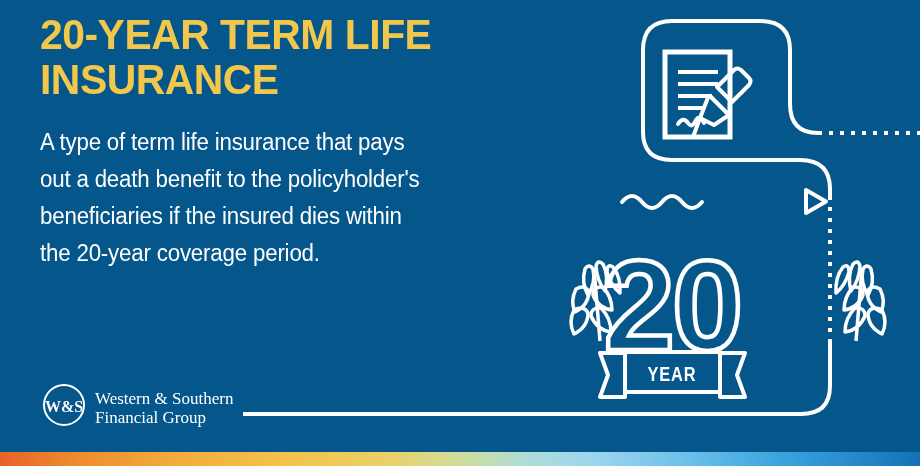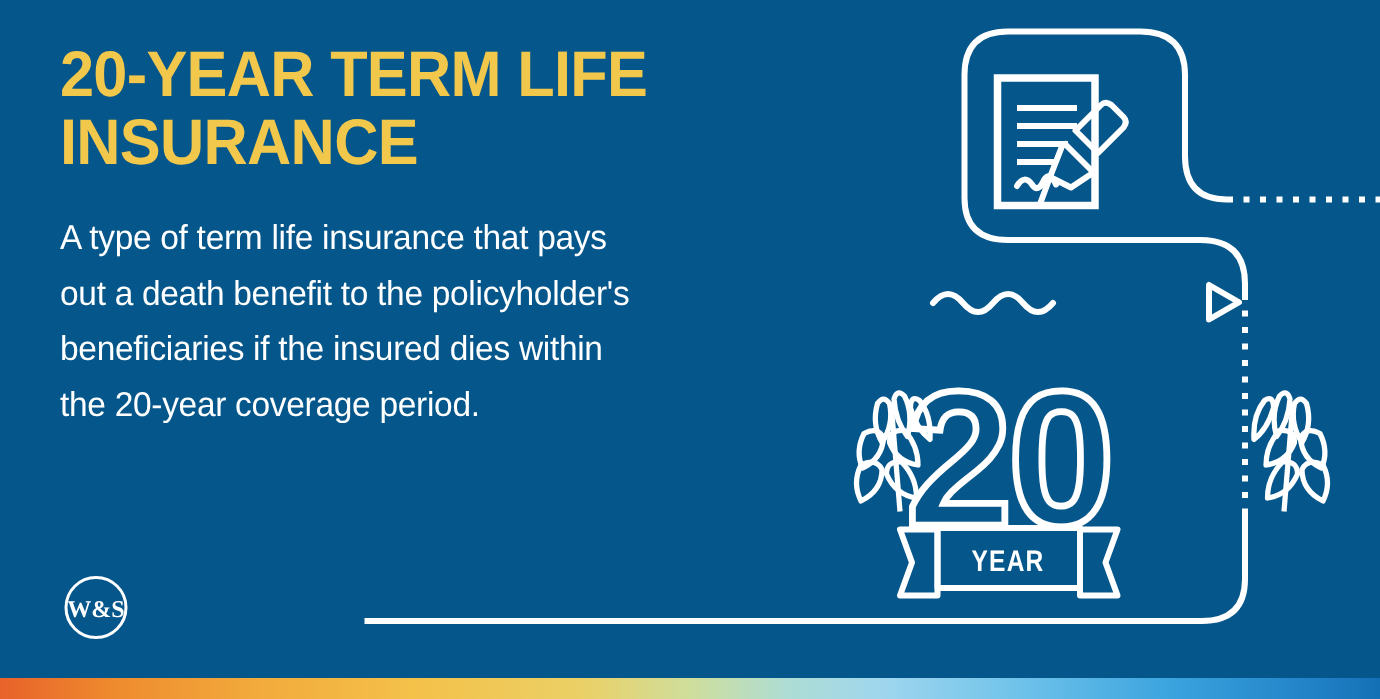--- a/index.html
+++ b/index.html
@@ -7,21 +7,21 @@
     width:920px;height:466px;
     background:#05568A;
     font-family:"Liberation Sans", sans-serif;
     overflow:hidden;
     position:relative;
   }
   .canvas{position:absolute;inset:0;width:920px;height:466px;}
 
   
   .text-col{
-    position:absolute;left:40px;top:28px;width:520px;
+    position:absolute;left:40px;top:12px;width:520px;
     z-index:5;
   }
   .headline{
     color:#F2C84C;
     font-size:43px;
     line-height:45px;
     font-weight:bold;
     letter-spacing:-0.5px;
     margin:0 0 0 0;
     font-family:"Liberation Sans", sans-serif;
@@ -164,15 +164,17 @@
 out a death benefit to the policyholder's
 beneficiaries if the insured dies within
 the 20-year coverage period.</p>
 </div>
 
 <div class="logo">
   <svg class="logo-mark" viewBox="0 0 44 44">
     <circle cx="22" cy="22" r="20" fill="none" stroke="#FFFFFF" stroke-width="2"></circle>
     <text x="22" y="28.5" text-anchor="middle" font-family="'Liberation Serif', serif" font-size="16" font-weight="bold" fill="#FFFFFF">W&amp;S</text>
   </svg>
+  <div class="logo-words">Western &amp; Southern
+Financial Group</div>
 </div>
 
 <div class="gradient-bar"></div>
 
 </body></html>

